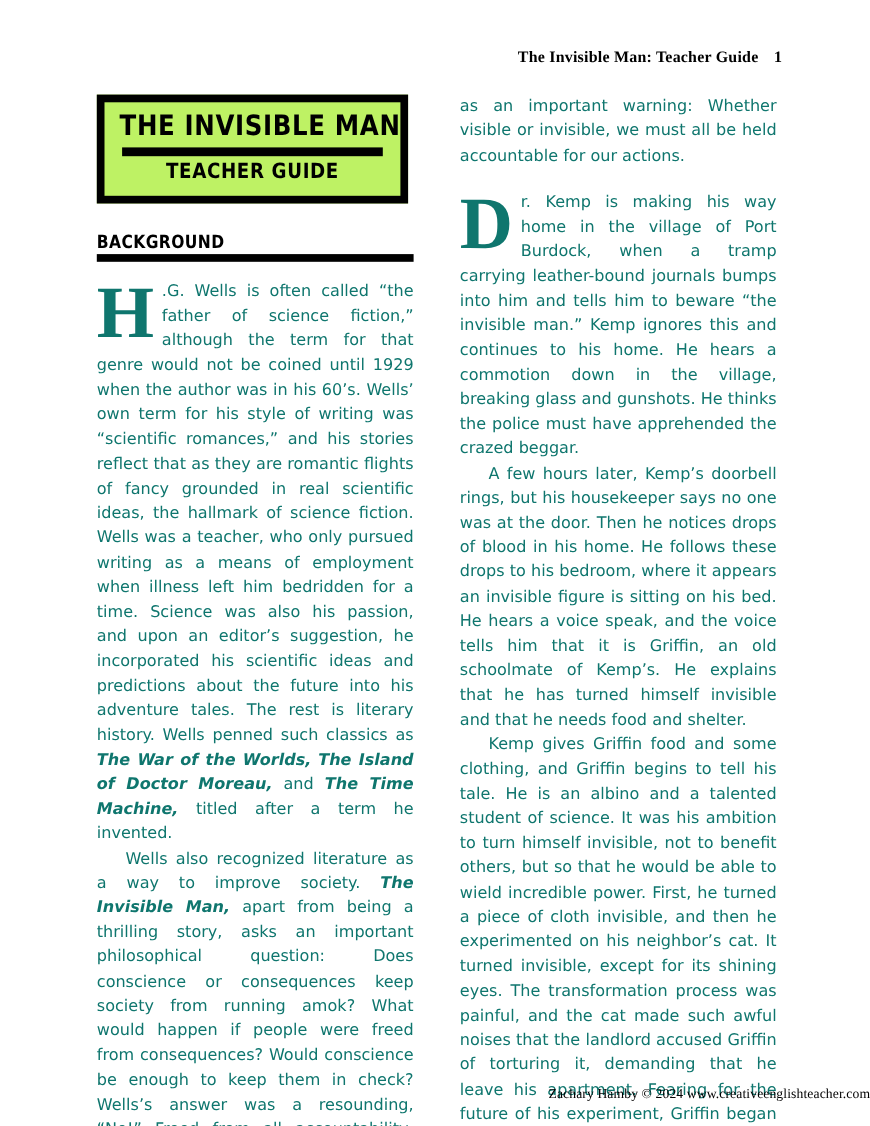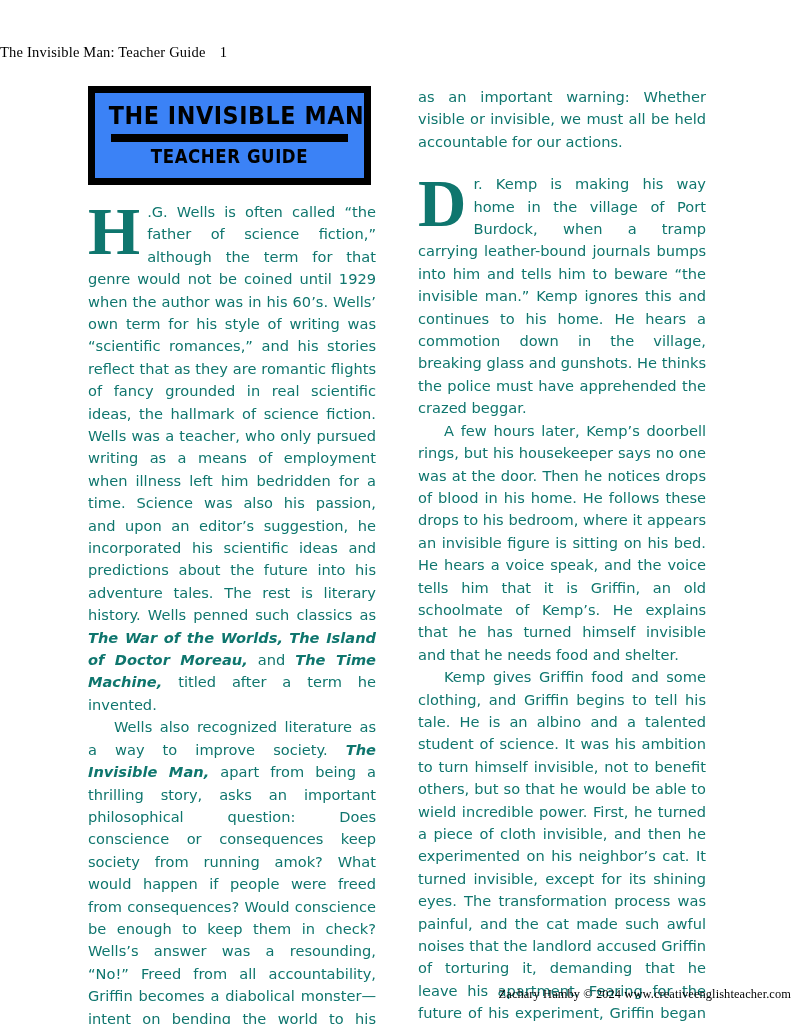--- a/index.html
+++ b/index.html
@@ -23,22 +23,23 @@
     height: 1024px;
     background: #ffffff;
   }
 
   
   .running-header {
     position: absolute;
     top: 44px;
     left: 0;
     width: 711px;
+    text-align: right;
     font-family: "Liberation Serif", "DejaVu Serif", serif;
-    font-weight: normal;
+    font-weight: bold;
     font-size: 14.5px;
     letter-spacing: 0.2px;
     color: #000;
   }
   .running-header .pagenum {
     display: inline-block;
     margin-left: 14px;
   }
 
   
@@ -54,21 +55,21 @@
     top: 0;
     width: 288px;
     height: 860px;
   }
   .col-left  { left: 0px; }
   .col-right { left: 330px; }
 
   
   .title-box {
     border: 7px solid #000;
-    background: #3b82f6;
+    background: #bef264;
     padding: 9px 10px 11px 10px;
     box-sizing: border-box;
     width: 283px;
     margin-bottom: 0;
   }
   .title-main {
     font-family: "DejaVu Sans Condensed", "DejaVu Sans", sans-serif;
     font-weight: bold;
     font-size: 25.5px;
     line-height: 1.02;
@@ -176,20 +177,24 @@
   <div class="columns">
 
     <div class="col col-left">
 
       <div class="title-box">
         <div class="title-main">THE INVISIBLE MAN</div>
         <div class="title-rule"></div>
         <div class="title-sub">TEACHER GUIDE</div>
       </div>
 
+      <div class="section">
+        <div class="section-title">BACKGROUND</div>
+        <div class="section-rule"></div>
+      </div>
 
       <div class="block-gap-sm"></div>
 
       <div class="body-text">
         <p class="dropcap-para"><span class="dropcap">H</span><span>.G. Wells is often called “the father of science fiction,” although the term for that genre would not be coined until 1929 when the author was in his 60’s. Wells’ own term for his style of writing was “scientific romances,” and his stories reflect that as they are romantic flights of fancy grounded in real scientific ideas, the hallmark of science fiction. Wells was a teacher, who only pursued writing as a means of employment when illness left him bedridden for a time. Science was also his passion, and upon an editor’s suggestion, he incorporated his scientific ideas and predictions about the future into his adventure tales. The rest is literary history. Wells penned such classics as </span><i>The War of the Worlds,</i><span> </span><i>The Island of Doctor Moreau,</i><span> and </span><i>The Time Machine,</i><span> titled after a term he invented.</span></p>
         <p class="indent"><span>Wells also recognized literature as a way to improve society. </span><i>The Invisible Man,</i><span> apart from being a thrilling story, asks an important philosophical question: Does conscience or consequences keep society from running amok? What would happen if people were freed from consequences? Would conscience be enough to keep them in check? Wells’s answer was a resounding, “No!” Freed from all accountability, Griffin becomes a diabolical monster—intent on bending the world to his selfish whims. In many ways, he becomes literature’s first supervillain, an insane genius with enormous power. The character himself serves</span></p>
       </div>
 
     </div>
 

